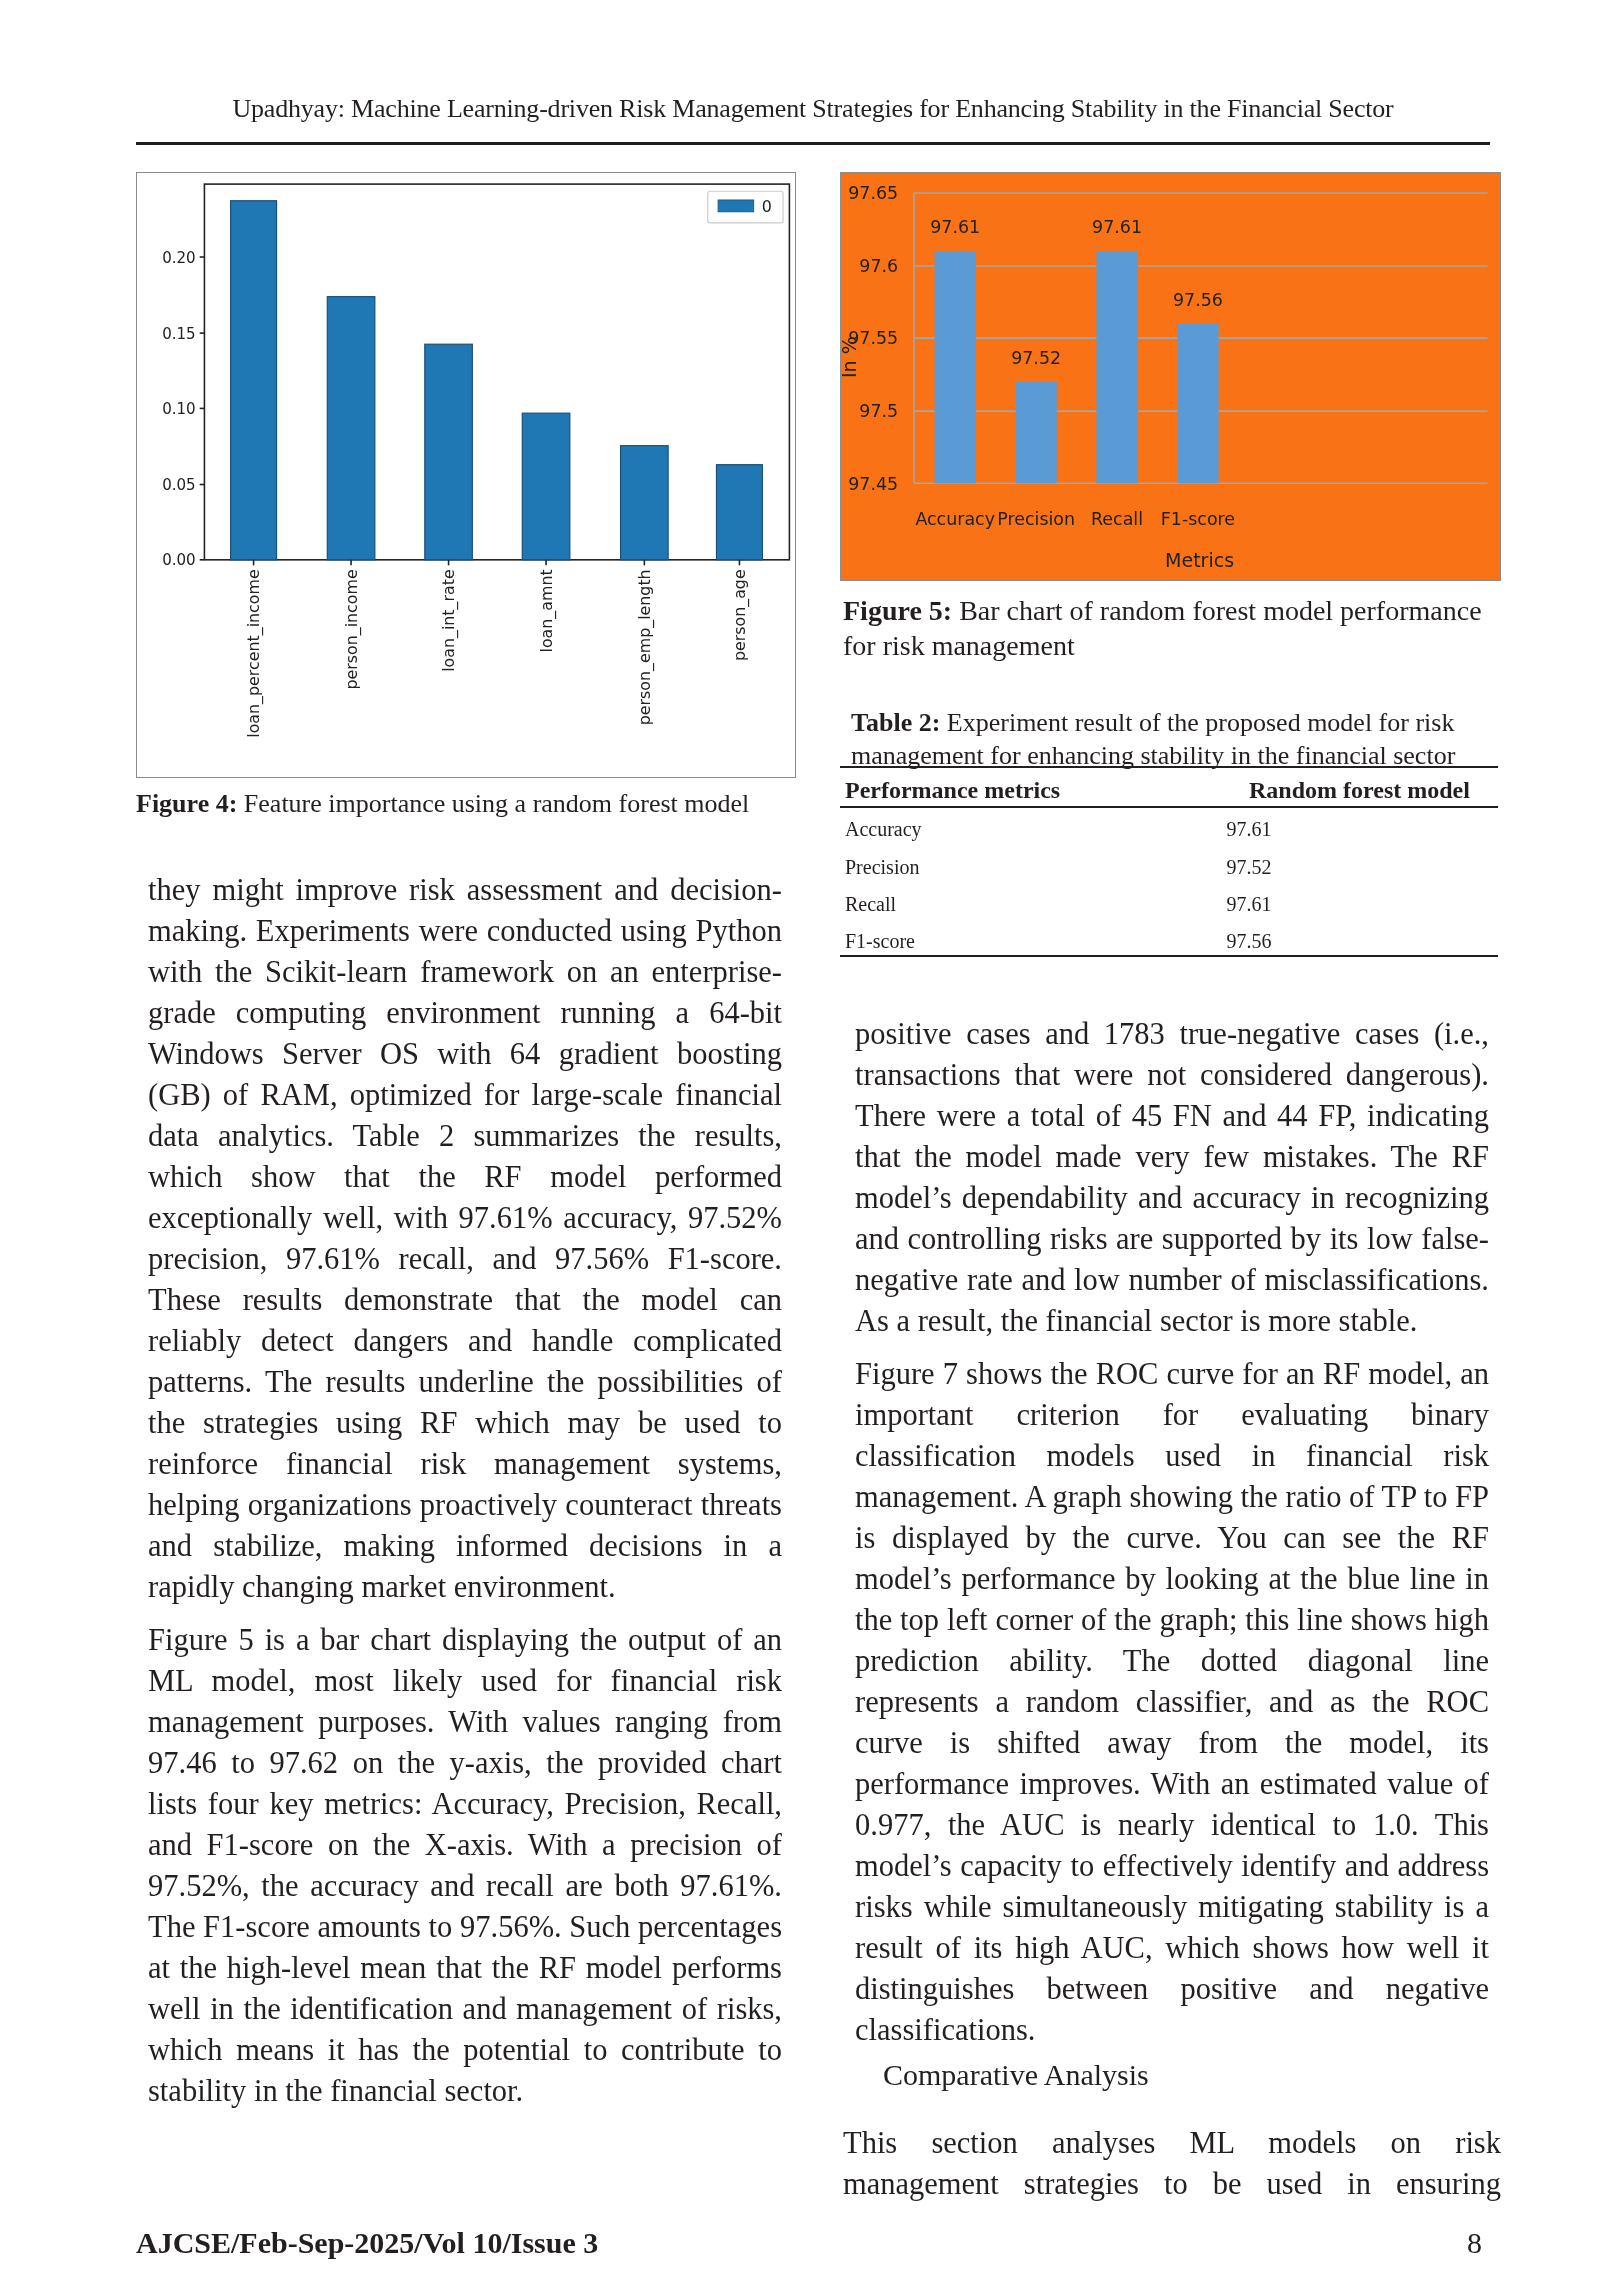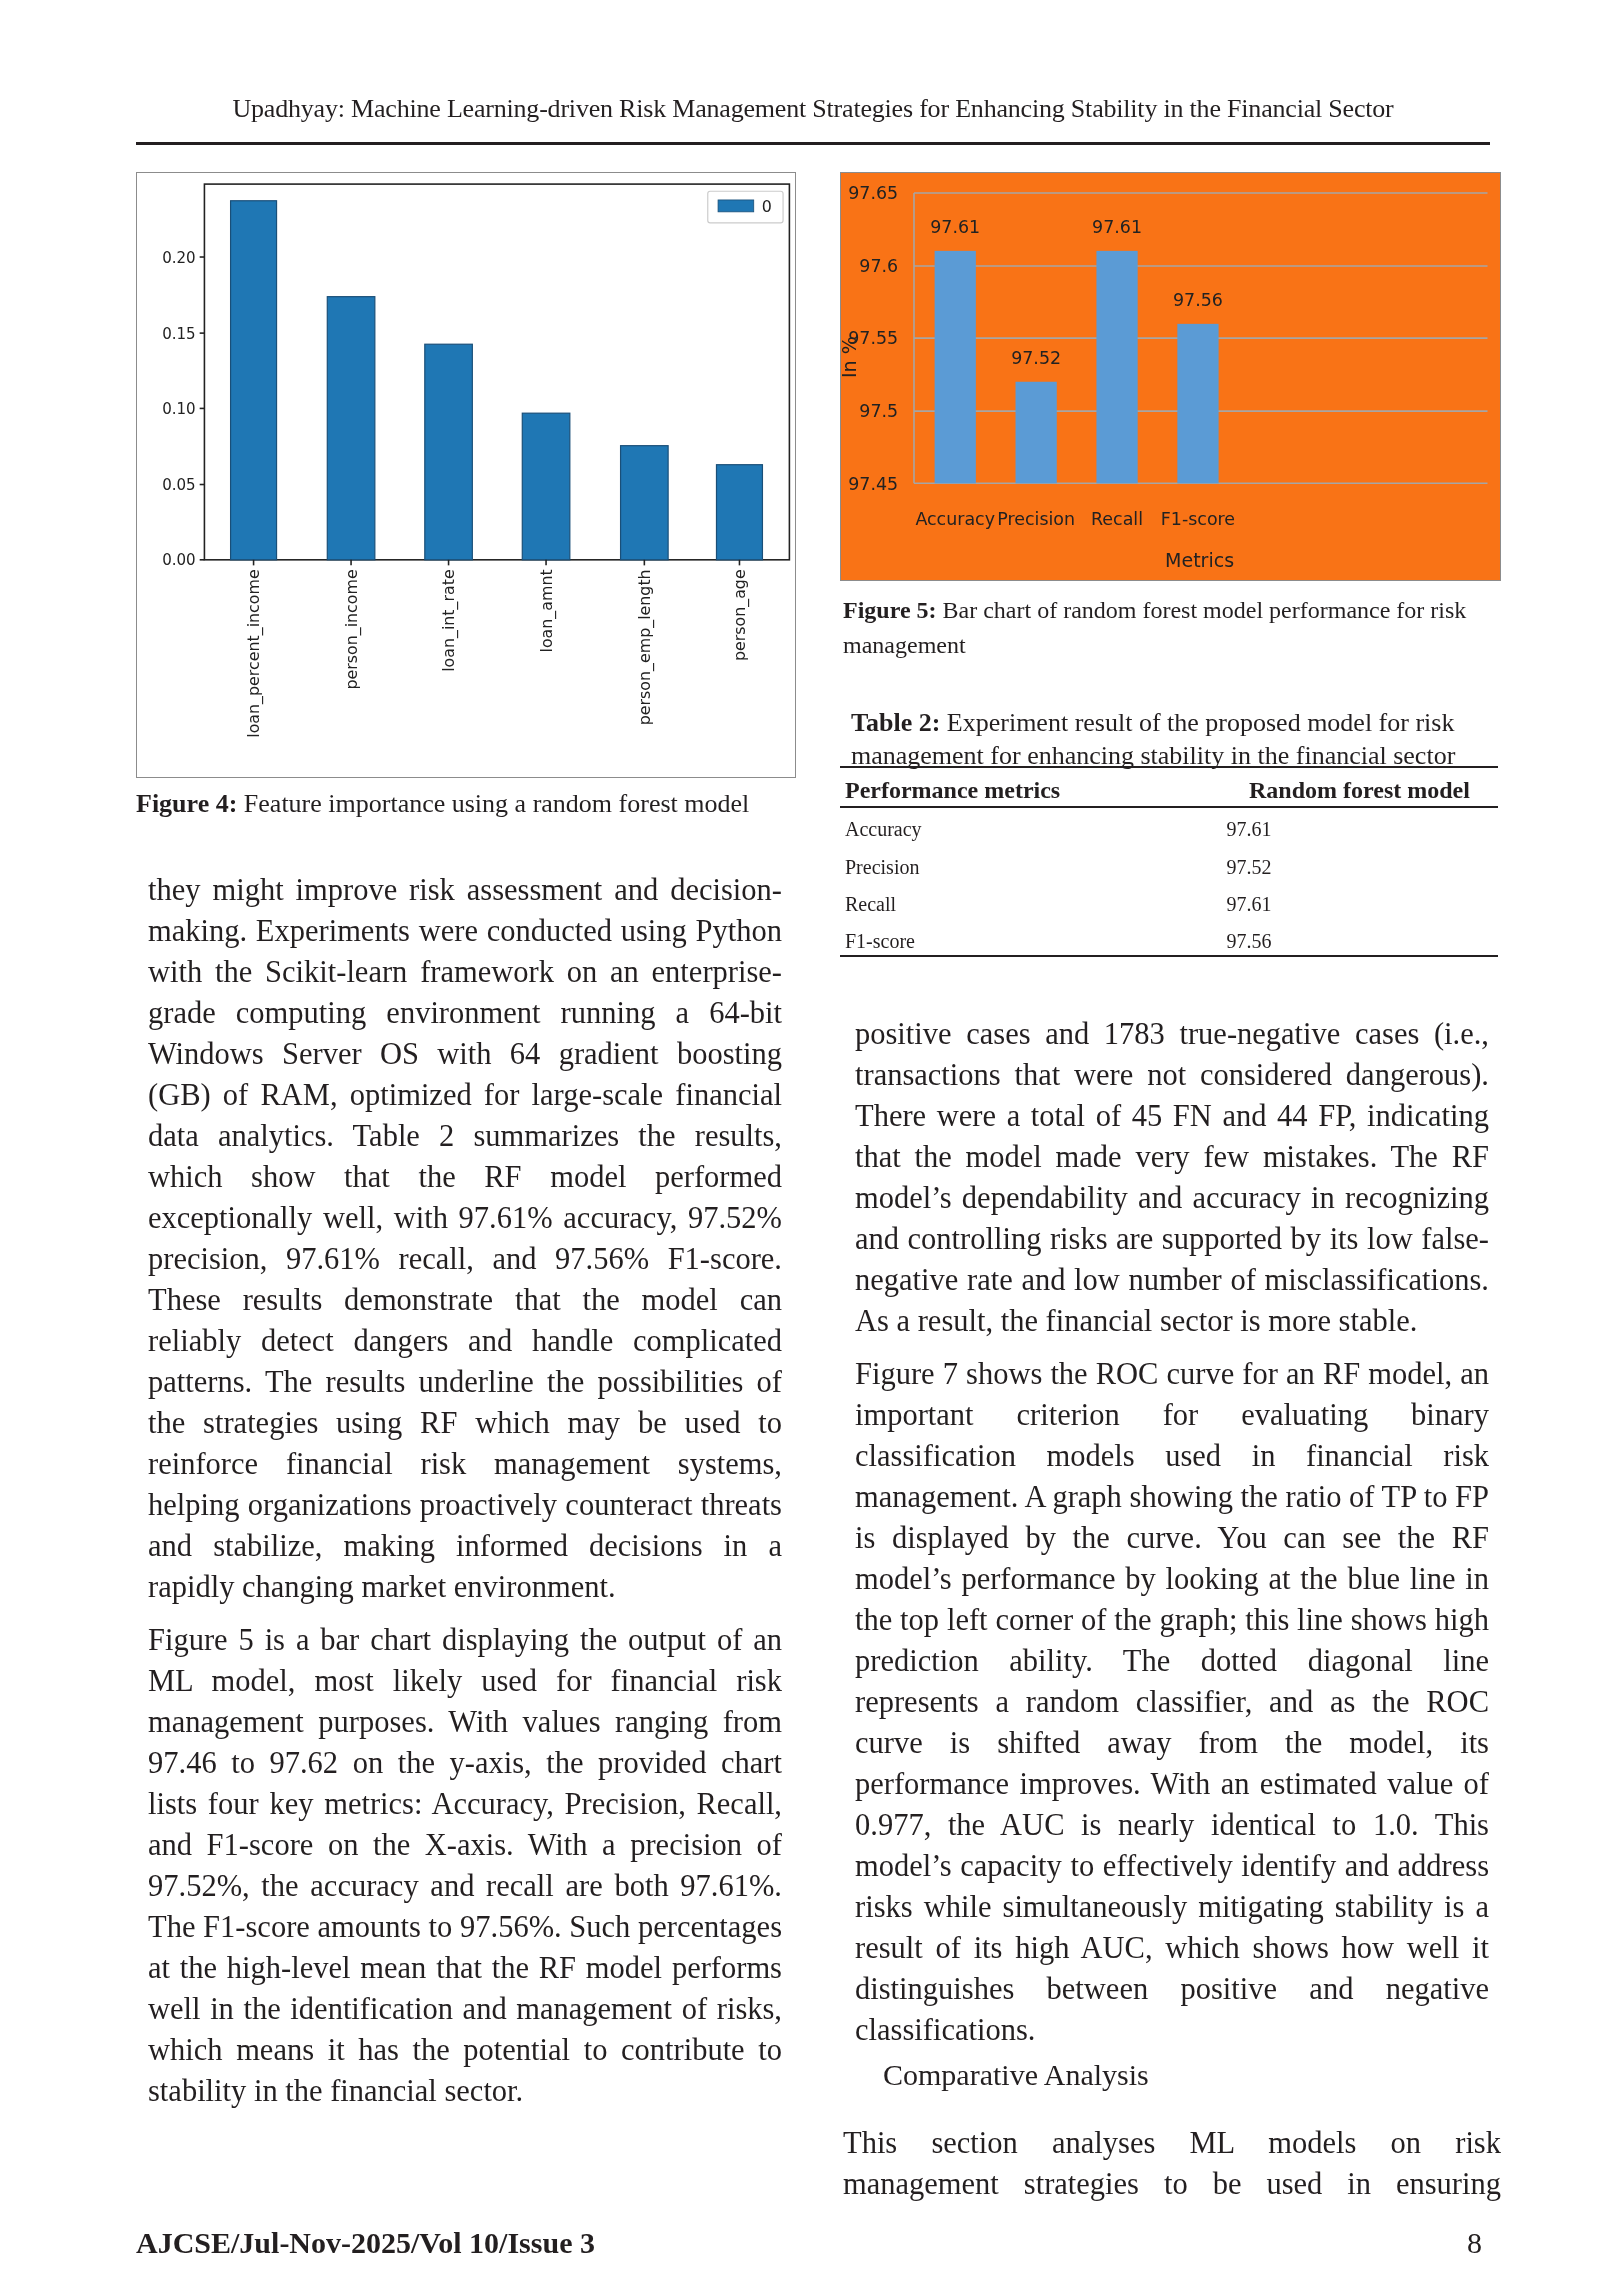--- a/index.html
+++ b/index.html
@@ -10,21 +10,21 @@
   .head-rule { left:136px; width:1354px; top:142px; height:3.2px; background:#231f20; }
 
   
   .fig4-box { left:136px; top:172px; width:660px; height:606px; border:1.6px solid #8c8c8c; box-sizing:border-box; background:#fff; }
   .fig4-svg { position:absolute; left:0; top:0; }
   .sans { font-family:"DejaVu Sans", "Liberation Sans", sans-serif; }
   .fig4-caption { left:136px; width:660px; top:789px; font-size:26px; }
 
   
   .fig5-box { left:840px; top:172px; width:661px; height:409px; border:1.6px solid #8c8c8c; box-sizing:border-box; background:#f97316; }
-  .fig5-caption { left:843px; width:658px; top:593px; font-size:24px; line-height:35px; }
+  .fig5-caption { left:843px; width:658px; top:593px; font-size:28px; line-height:35px; }
 
   
   .tbl-caption { left:845px; width:653px; top:706px; font-size:26px; line-height:33px;margin-left:6px; }
   .tbl-top { left:840px; width:658px; top:766px; height:2.4px; background:#231f20; }
   .tbl-hdr-rule { left:840px; width:658px; top:806px; height:2.4px; background:#231f20; }
   .tbl-bot-rule { left:840px; width:658px; top:955px; height:2.4px; background:#231f20; }
   .th-left { left:845px; top:777px; font-size:24px; font-weight:bold; }
   .th-right { left:1249px; top:777px; font-size:24px; font-weight:bold; }
   .td-left { left:845px; font-size:20px; }
   .td-right { left:1142px; width:214px; text-align:center; font-size:20px; }
@@ -163,15 +163,15 @@
   <p>Figure 5 is a bar chart displaying the output of an ML model, most likely used for financial risk management purposes. With values ranging from 97.46 to 97.62 on the y-axis, the provided chart lists four key metrics: Accuracy, Precision, Recall, and F1-score on the X-axis. With a precision of 97.52%, the accuracy and recall are both 97.61%. The F1-score amounts to 97.56%. Such percentages at the high-level mean that the RF model performs well in the identification and management of risks, which means it has the potential to contribute to stability in the financial sector.</p>
 </div>
 
 <div class="abs col right-col-a">
   <p>positive cases and 1783 true-negative cases (i.e., transactions that were not considered dangerous). There were a total of 45 FN and 44 FP, indicating that the model made very few mistakes. The RF model’s dependability and accuracy in recognizing and controlling risks are supported by its low false-negative rate and low number of misclassifications. As a result, the financial sector is more stable.</p>
   <p>Figure 7 shows the ROC curve for an RF model, an important criterion for evaluating binary classification models used in financial risk management. A graph showing the ratio of TP to FP is displayed by the curve. You can see the RF model’s performance by looking at the blue line in the top left corner of the graph; this line shows high prediction ability. The dotted diagonal line represents a random classifier, and as the ROC curve is shifted away from the model, its performance improves. With an estimated value of 0.977, the AUC is nearly identical to 1.0. This model’s capacity to effectively identify and address risks while simultaneously mitigating stability is a result of its high AUC, which shows how well it distinguishes between positive and negative classifications.</p>
 </div>
 <div class="abs section-head">Comparative Analysis</div>
 <div class="abs col right-col-b" style="text-align-last:justify;">This section analyses ML models on risk management strategies to be used in ensuring</div>
 
-<div class="abs footer-left">AJCSE/Jul-Nov-2025/Vol 10/Issue 3</div>
+<div class="abs footer-left">AJCSE/Feb-Sep-2025/Vol 10/Issue 3</div>
 <div class="abs footer-right">8</div>
 
 
 </body></html>

